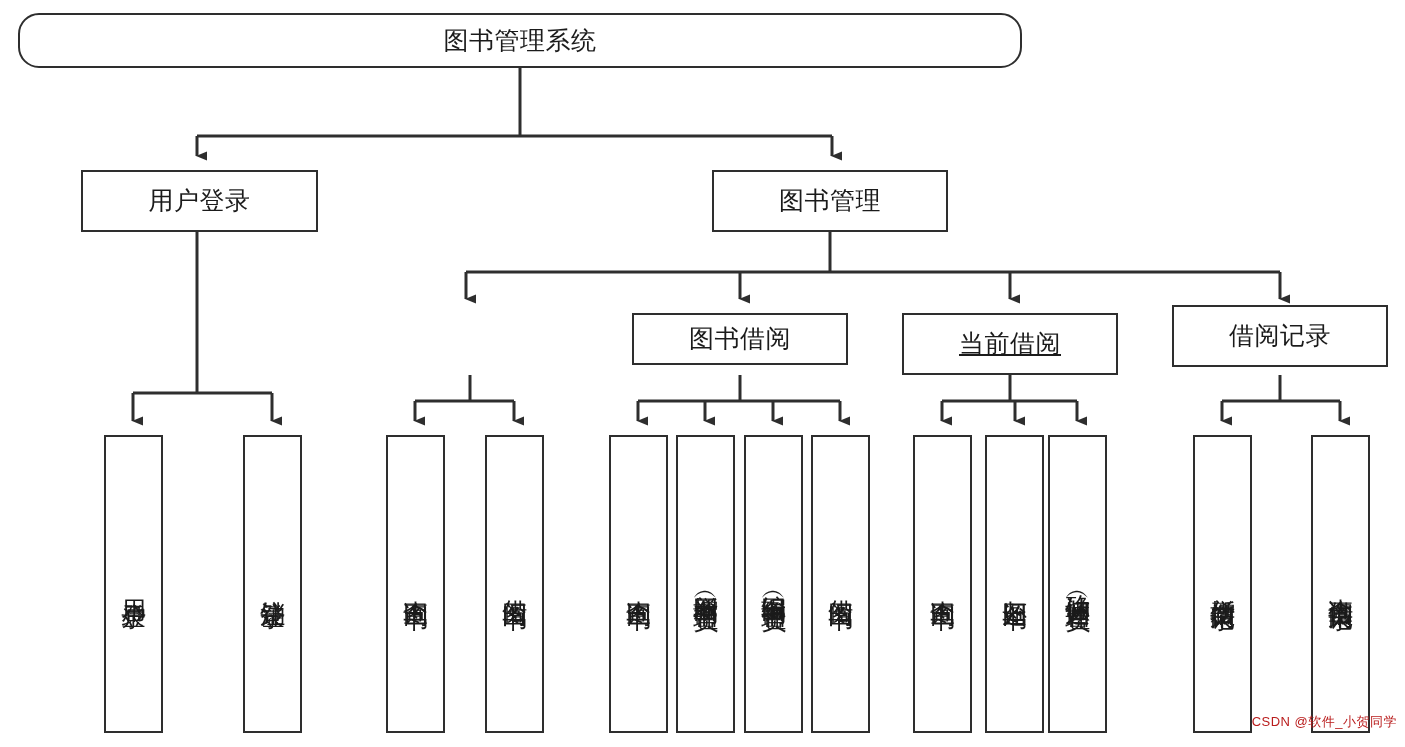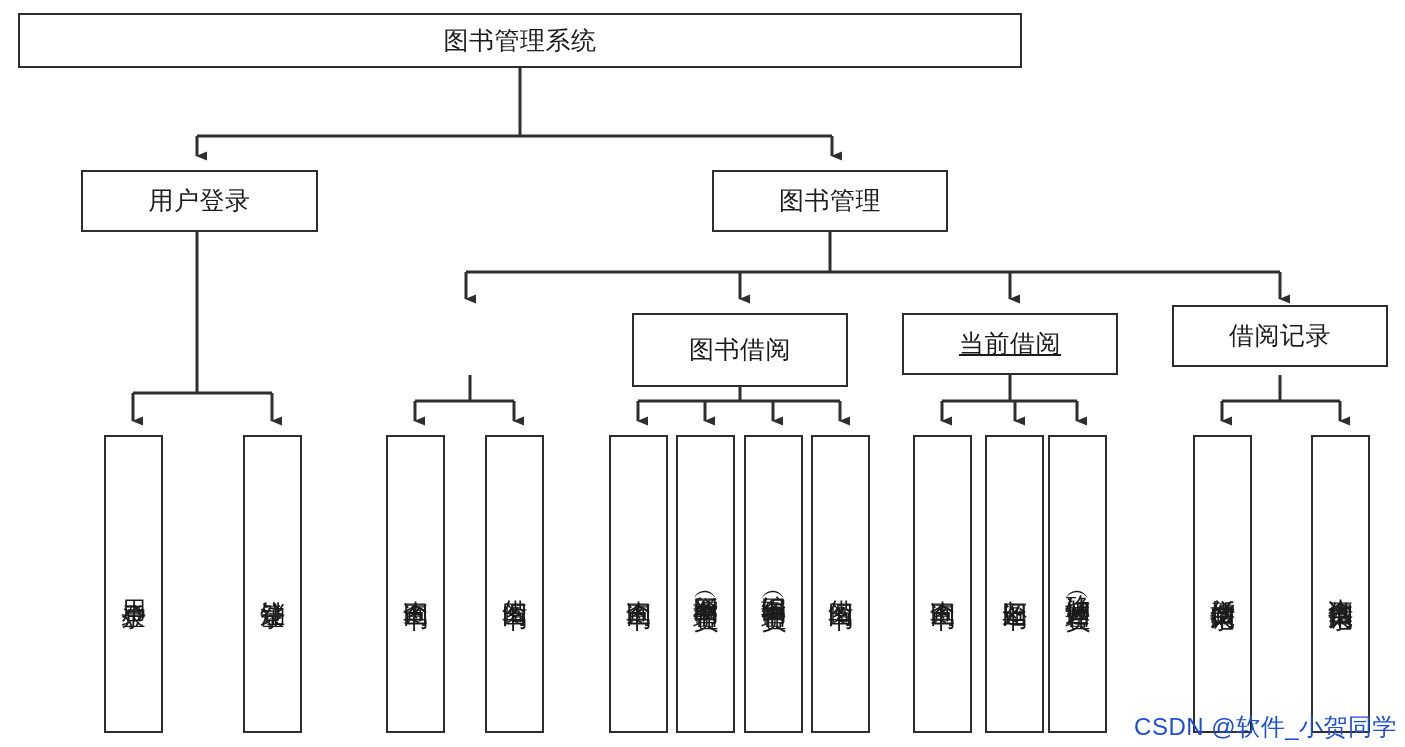--- a/index.html
+++ b/index.html
@@ -53,23 +53,23 @@
     text-orientation: upright;
     display: block;
     text-align: center;
   }
   .node-label {
     display: block;
   }
   #watermark {
     position: absolute;
     right: 8px;
-    bottom: 4px;
-    font-size: 24px;
-    color: #1d4ed8;
+    bottom: 16px;
+    font-size: 13px;
+    color: #b91c1c;
     letter-spacing: 0.5px;
     white-space: nowrap;
     pointer-events: none;
   }
 </style>
 </head>
 <body>
 
 <div id="diagram-root">
 
@@ -117,34 +117,34 @@
       <path d="M1015,401 L1015,421" marker-end="url(#arrow)"></path>
       <path d="M1077,401 L1077,421" marker-end="url(#arrow)"></path>
 
       <path d="M1280,375 L1280,401"></path>
       <path d="M1222,401 L1340,401"></path>
       <path d="M1222,401 L1222,421" marker-end="url(#arrow)"></path>
       <path d="M1340,401 L1340,421" marker-end="url(#arrow)"></path>
     </g>
   </svg>
 
-  <div class="node horiz" style="left:18px; top:13px; width:1004px; height:55px;">
+  <div class="node horiz" style="left:18px; top:13px; width:1004px; height:55px;border-radius:21px;">
     <span class="node-label">图书管理系统</span>
   </div>
 
   <div class="node horiz" style="left:81px; top:170px; width:237px; height:62px;">
     <span class="node-label">用户登录</span>
   </div>
 
   <div class="node horiz" style="left:712px; top:170px; width:236px; height:62px;justify-content:center;">
     <span class="node-label">图书管理</span>
   </div>
 
 
-  <div class="node horiz" style="left:632px; top:313px; width:216px; height:74px;">
+  <div class="node horiz" style="left:632px; top:313px; width:216px; height:52px;">
     <span class="node-label">图书借阅</span>
   </div>
 
   <div class="node horiz" style="left:902px; top:313px; width:216px; height:62px;text-decoration:underline;">
     <span class="node-label">当前借阅</span>
   </div>
 
   <div class="node horiz" style="left:1172px; top:305px; width:216px; height:62px;">
     <span class="node-label">借阅记录</span>
   </div>

